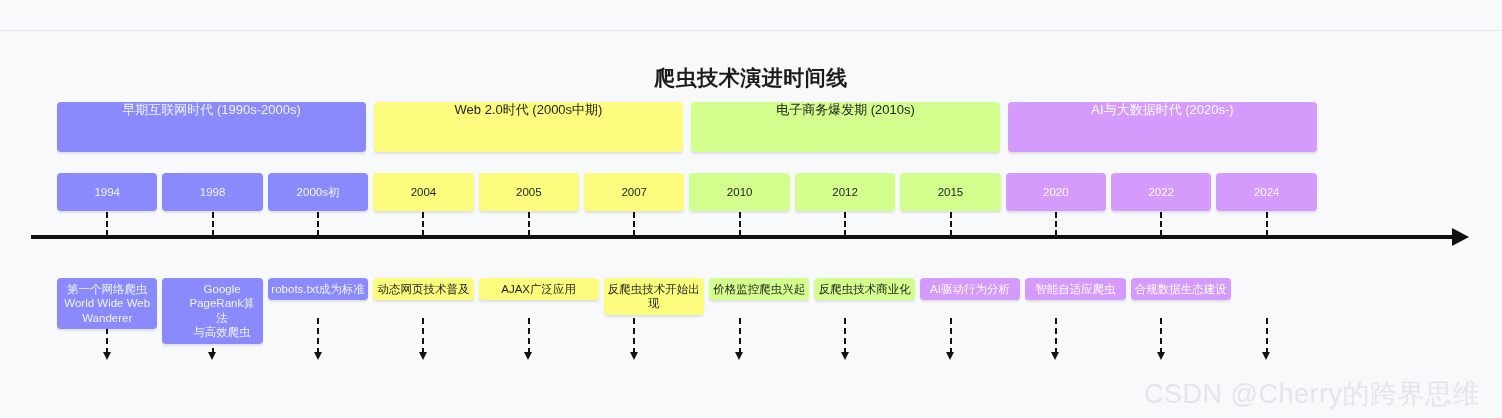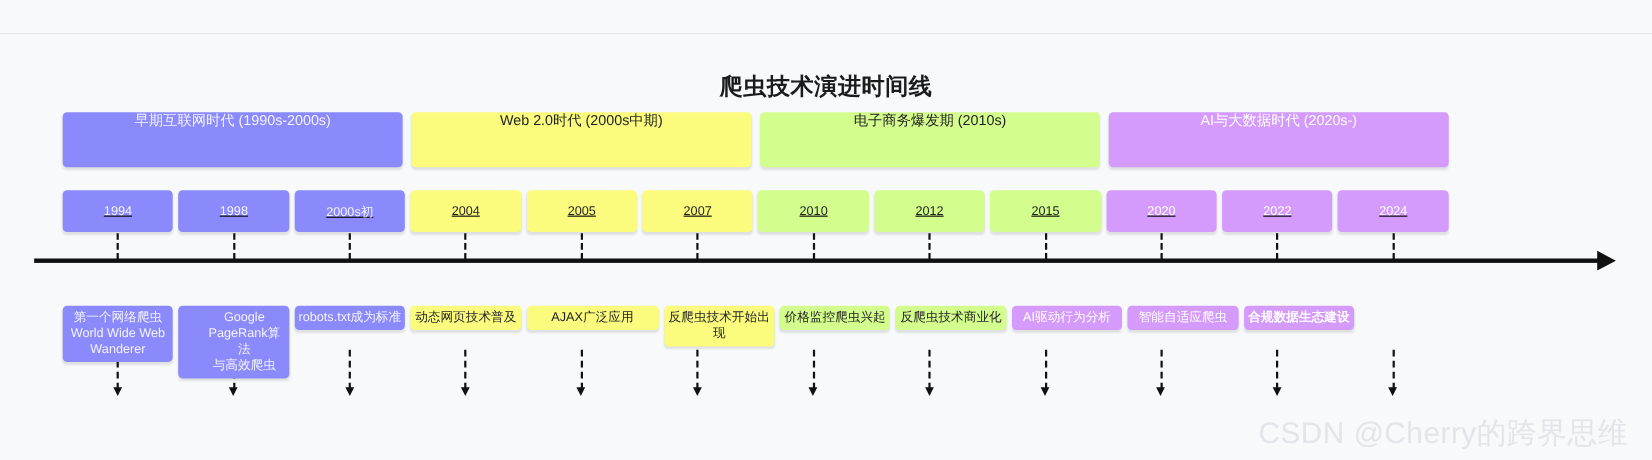--- a/index.html
+++ b/index.html
@@ -57,21 +57,20 @@
     line-height: 1.2;
   }
 
   
   #year-row {
     position: absolute;
     left: 57px; top: 173px;
     width: 1260px; height: 38px;
     display: flex;
     gap: 5px;
-    text-decoration: underline;
   }
   .year-box {
     height: 38px;
     border-radius: 4px;
     display: flex;
     align-items: center;
     justify-content: center;
     font-size: 11.5px;
     box-shadow: 0 2px 2px rgba(0,0,0,0.10);
   }
@@ -272,18 +271,18 @@
     </div>
     <div class="event-box" style="width: 100.417px; background: rgb(211, 253, 141); color: rgb(31, 31, 31);">
       <span style="white-space: pre-line;">反爬虫技术商业化</span>
     </div>
     <div class="event-box" style="width: 100.417px; background: rgb(212, 154, 252); color: rgb(255, 255, 255);">
       <span style="white-space: pre-line;">AI驱动行为分析</span>
     </div>
     <div class="event-box" style="width: 100.417px; background: rgb(212, 154, 252); color: rgb(255, 255, 255);">
       <span style="white-space: pre-line;">智能自适应爬虫</span>
     </div>
-    <div class="event-box" style="width: 100.417px; background: rgb(212, 154, 252); color: rgb(255, 255, 255); font-weight: bold;">
+    <div class="event-box" style="width: 100.417px; background: rgb(212, 154, 252); color: rgb(255, 255, 255);">
       <span style="white-space: pre-line;">合规数据生态建设</span>
     </div>
   </div>
 
 <div id="watermark" style="color: rgb(226, 229, 233);">CSDN @Cherry的跨界思维</div>
 
 </body></html>

